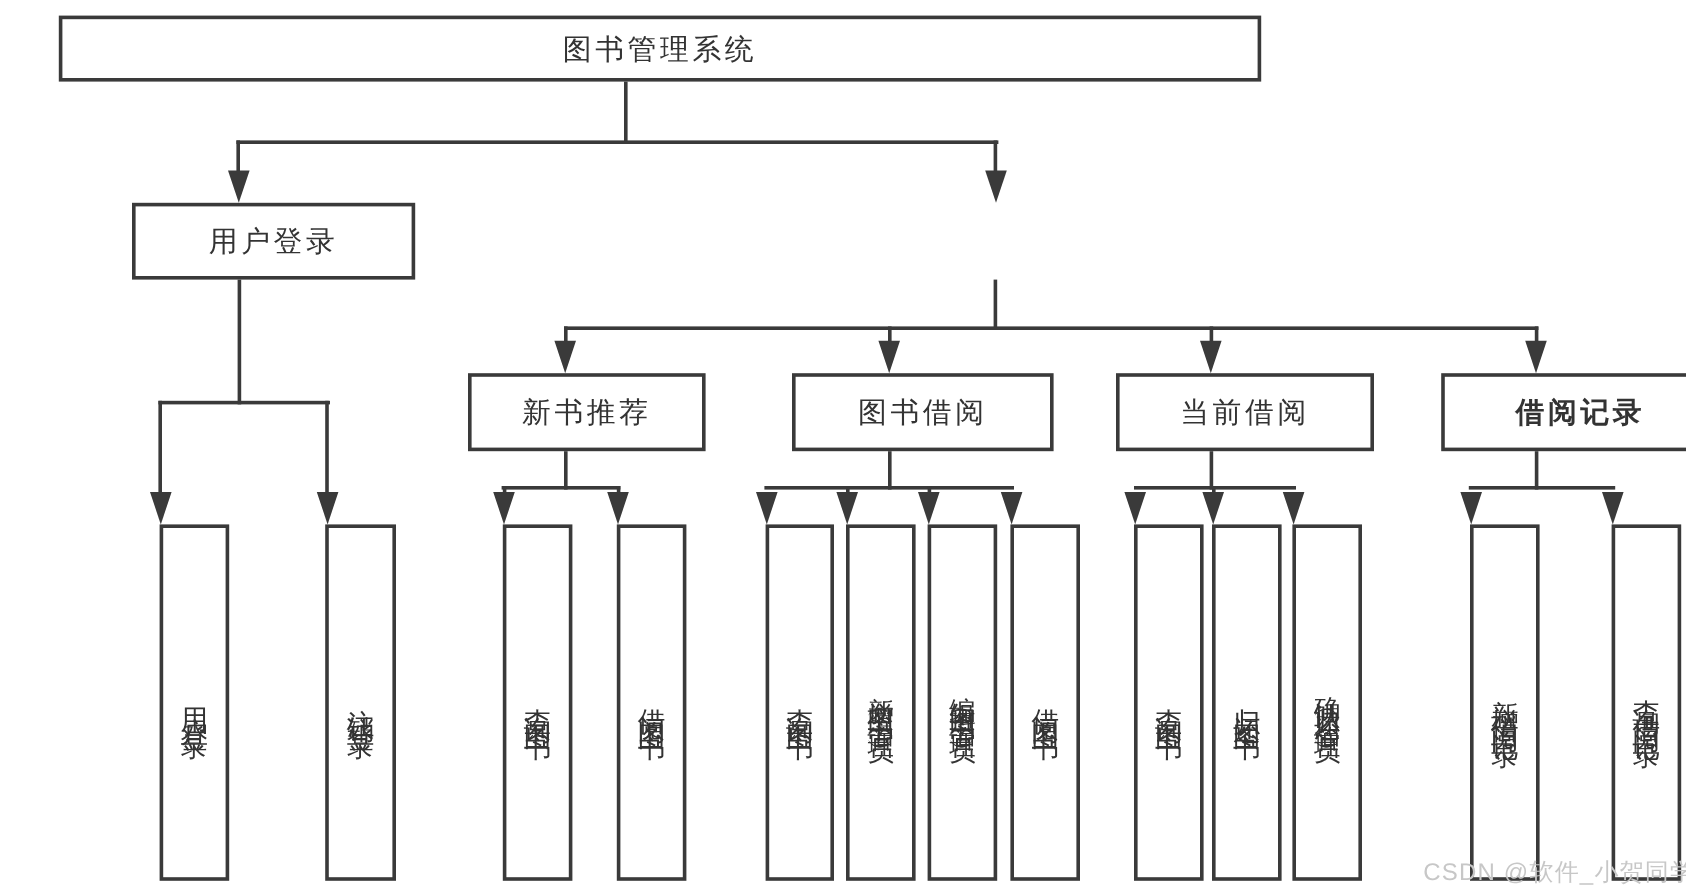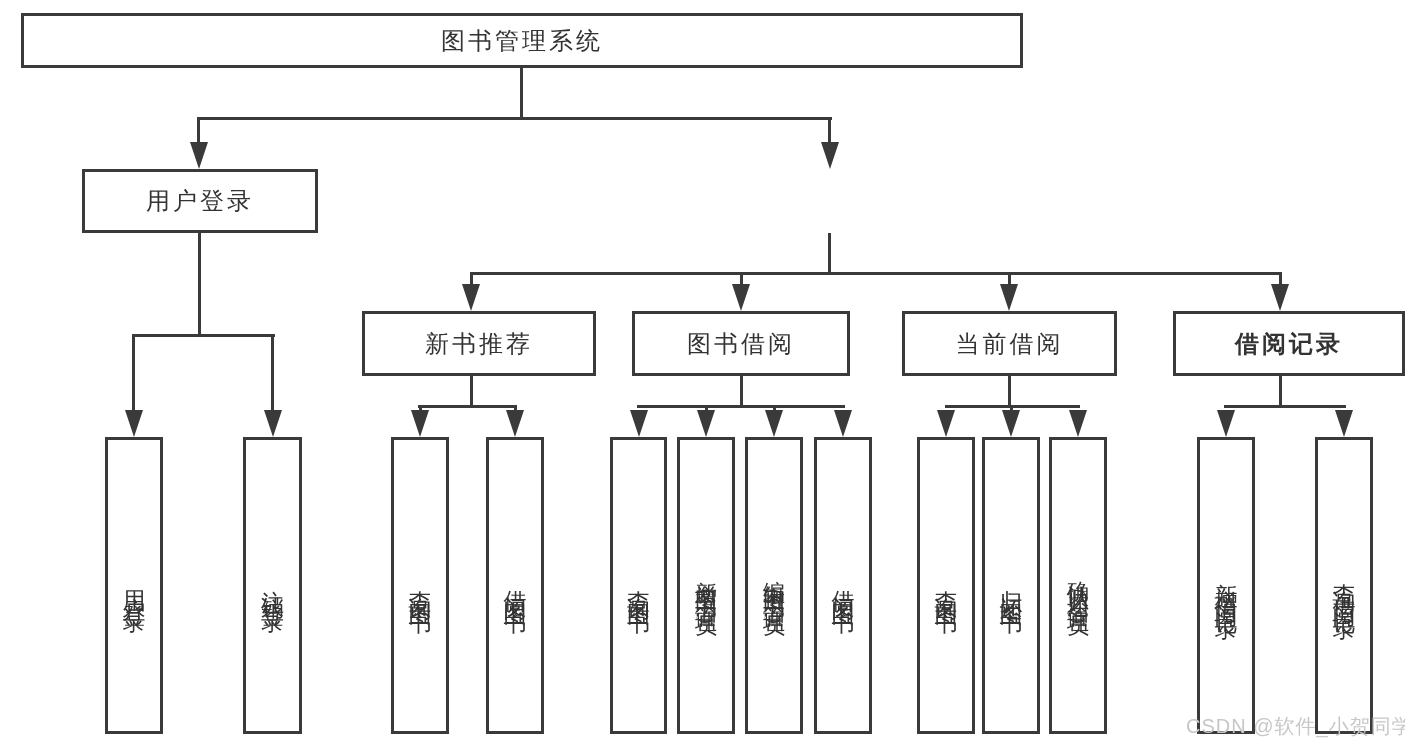--- a/index.html
+++ b/index.html
@@ -12,20 +12,21 @@
   }
   .node {
     position:absolute;
     box-sizing:border-box;
     border:3px solid #3a3a3a;
     background:#ffffff;
     display:flex;
     align-items:center;
     justify-content:center;
     color:#333333;
+    margin-left:28px;
   }
   .hlabel {
     font-size:24px;
     letter-spacing:3px;
     color:#333333;
     white-space:nowrap;
   }
   .vlabel {
     writing-mode:vertical-rl;
     text-orientation:mixed;
@@ -63,21 +64,21 @@
 
   <div class="node" style="left:21px; top:13px; width:1002px; height:55px;">
     <span class="hlabel">图书管理系统</span>
   </div>
 
   <div class="node" style="left:82px; top:169px; width:236px; height:64px;">
     <span class="hlabel">用户登录</span>
   </div>
 
 
-  <div class="node" style="left:362px; top:311px; width:234px; height:65px;">
+  <div class="node" style="left:362px; top:311px; width:198px; height:65px;">
     <span class="hlabel">新书推荐</span>
   </div>
 
   <div class="node" style="left:902px; top:311px; width:215px; height:65px;">
     <span class="hlabel">当前借阅</span>
   </div>
 
   <div class="node" style="left:632px; top:311px; width:218px; height:65px;">
     <span class="hlabel">图书借阅</span>
   </div>

